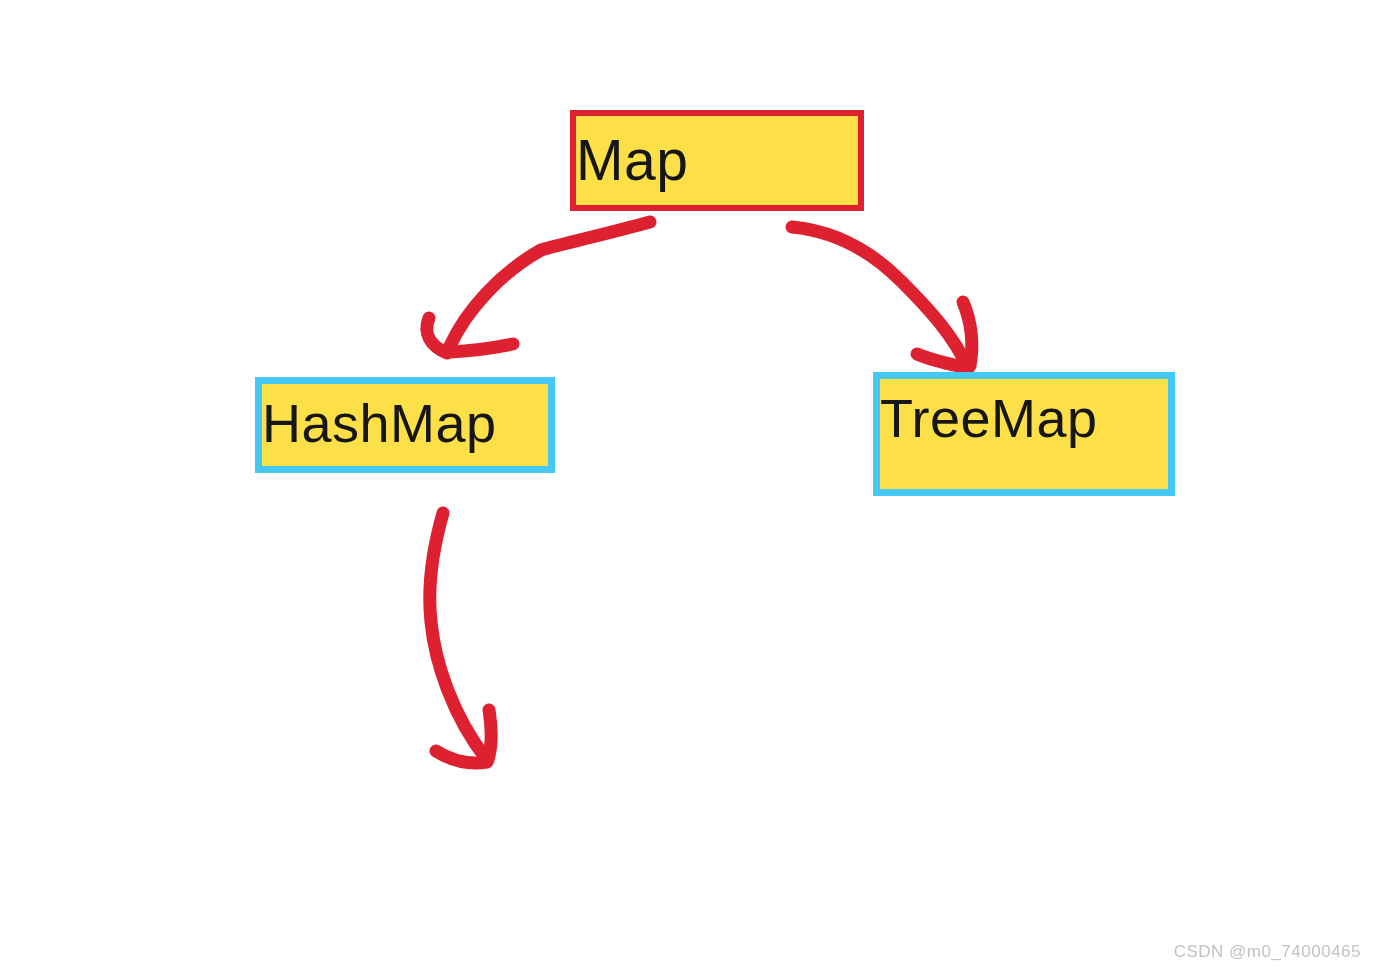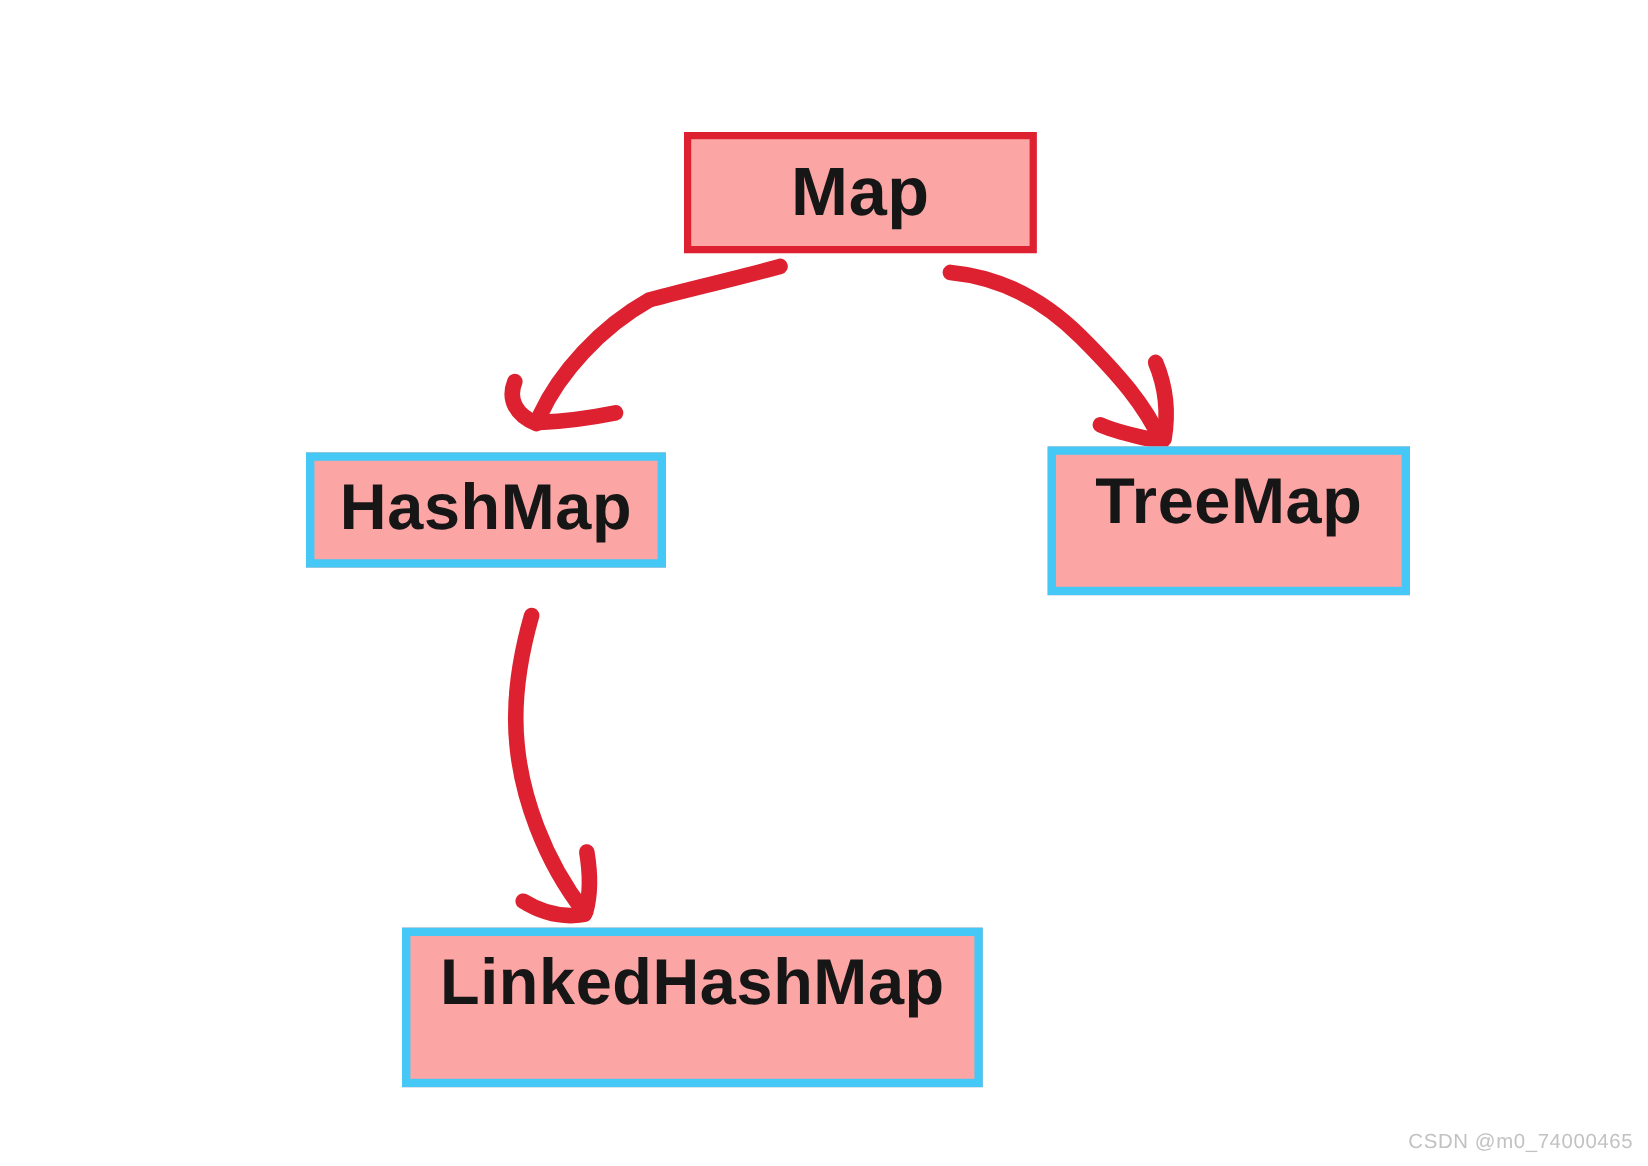--- a/index.html
+++ b/index.html
@@ -16,26 +16,24 @@
     font-family:"Liberation Sans", sans-serif;
     position:relative;
     overflow:hidden;
   }
   .stage{position:absolute;inset:0;}
   .arrows{position:absolute;left:0;top:0;width:1373px;height:972px;pointer-events:none;}
   .arrows path{fill:none;stroke:var(--red);stroke-width:13;stroke-linecap:round;stroke-linejoin:round;}
   .node{
     position:absolute;
     box-sizing:border-box;
-    background:#fca5a5;
+    background:#fde047;
     display:flex;
-    justify-content:center;
     color:var(--text);
     letter-spacing:0.5px;
-    font-weight:bold;
   }
   .node span{display:block;line-height:1.1;}
   .node-red{
     border:6px solid var(--red);
     align-items:center;
     font-size:57px;
   }
   .node-cyan{
     border:7px solid var(--cyan);
     align-items:flex-start;
@@ -86,19 +84,16 @@
   </div>
 
   <div class="node node-cyan" id="node-hashmap">
     <span>HashMap</span>
   </div>
 
   <div class="node node-cyan" id="node-treemap">
     <span>TreeMap</span>
   </div>
 
-  <div class="node node-cyan" id="node-linkedhashmap">
-    <span>LinkedHashMap</span>
-  </div>
 
   <div class="watermark">CSDN @m0_74000465</div>
 
 </div>
 
 </body></html>

